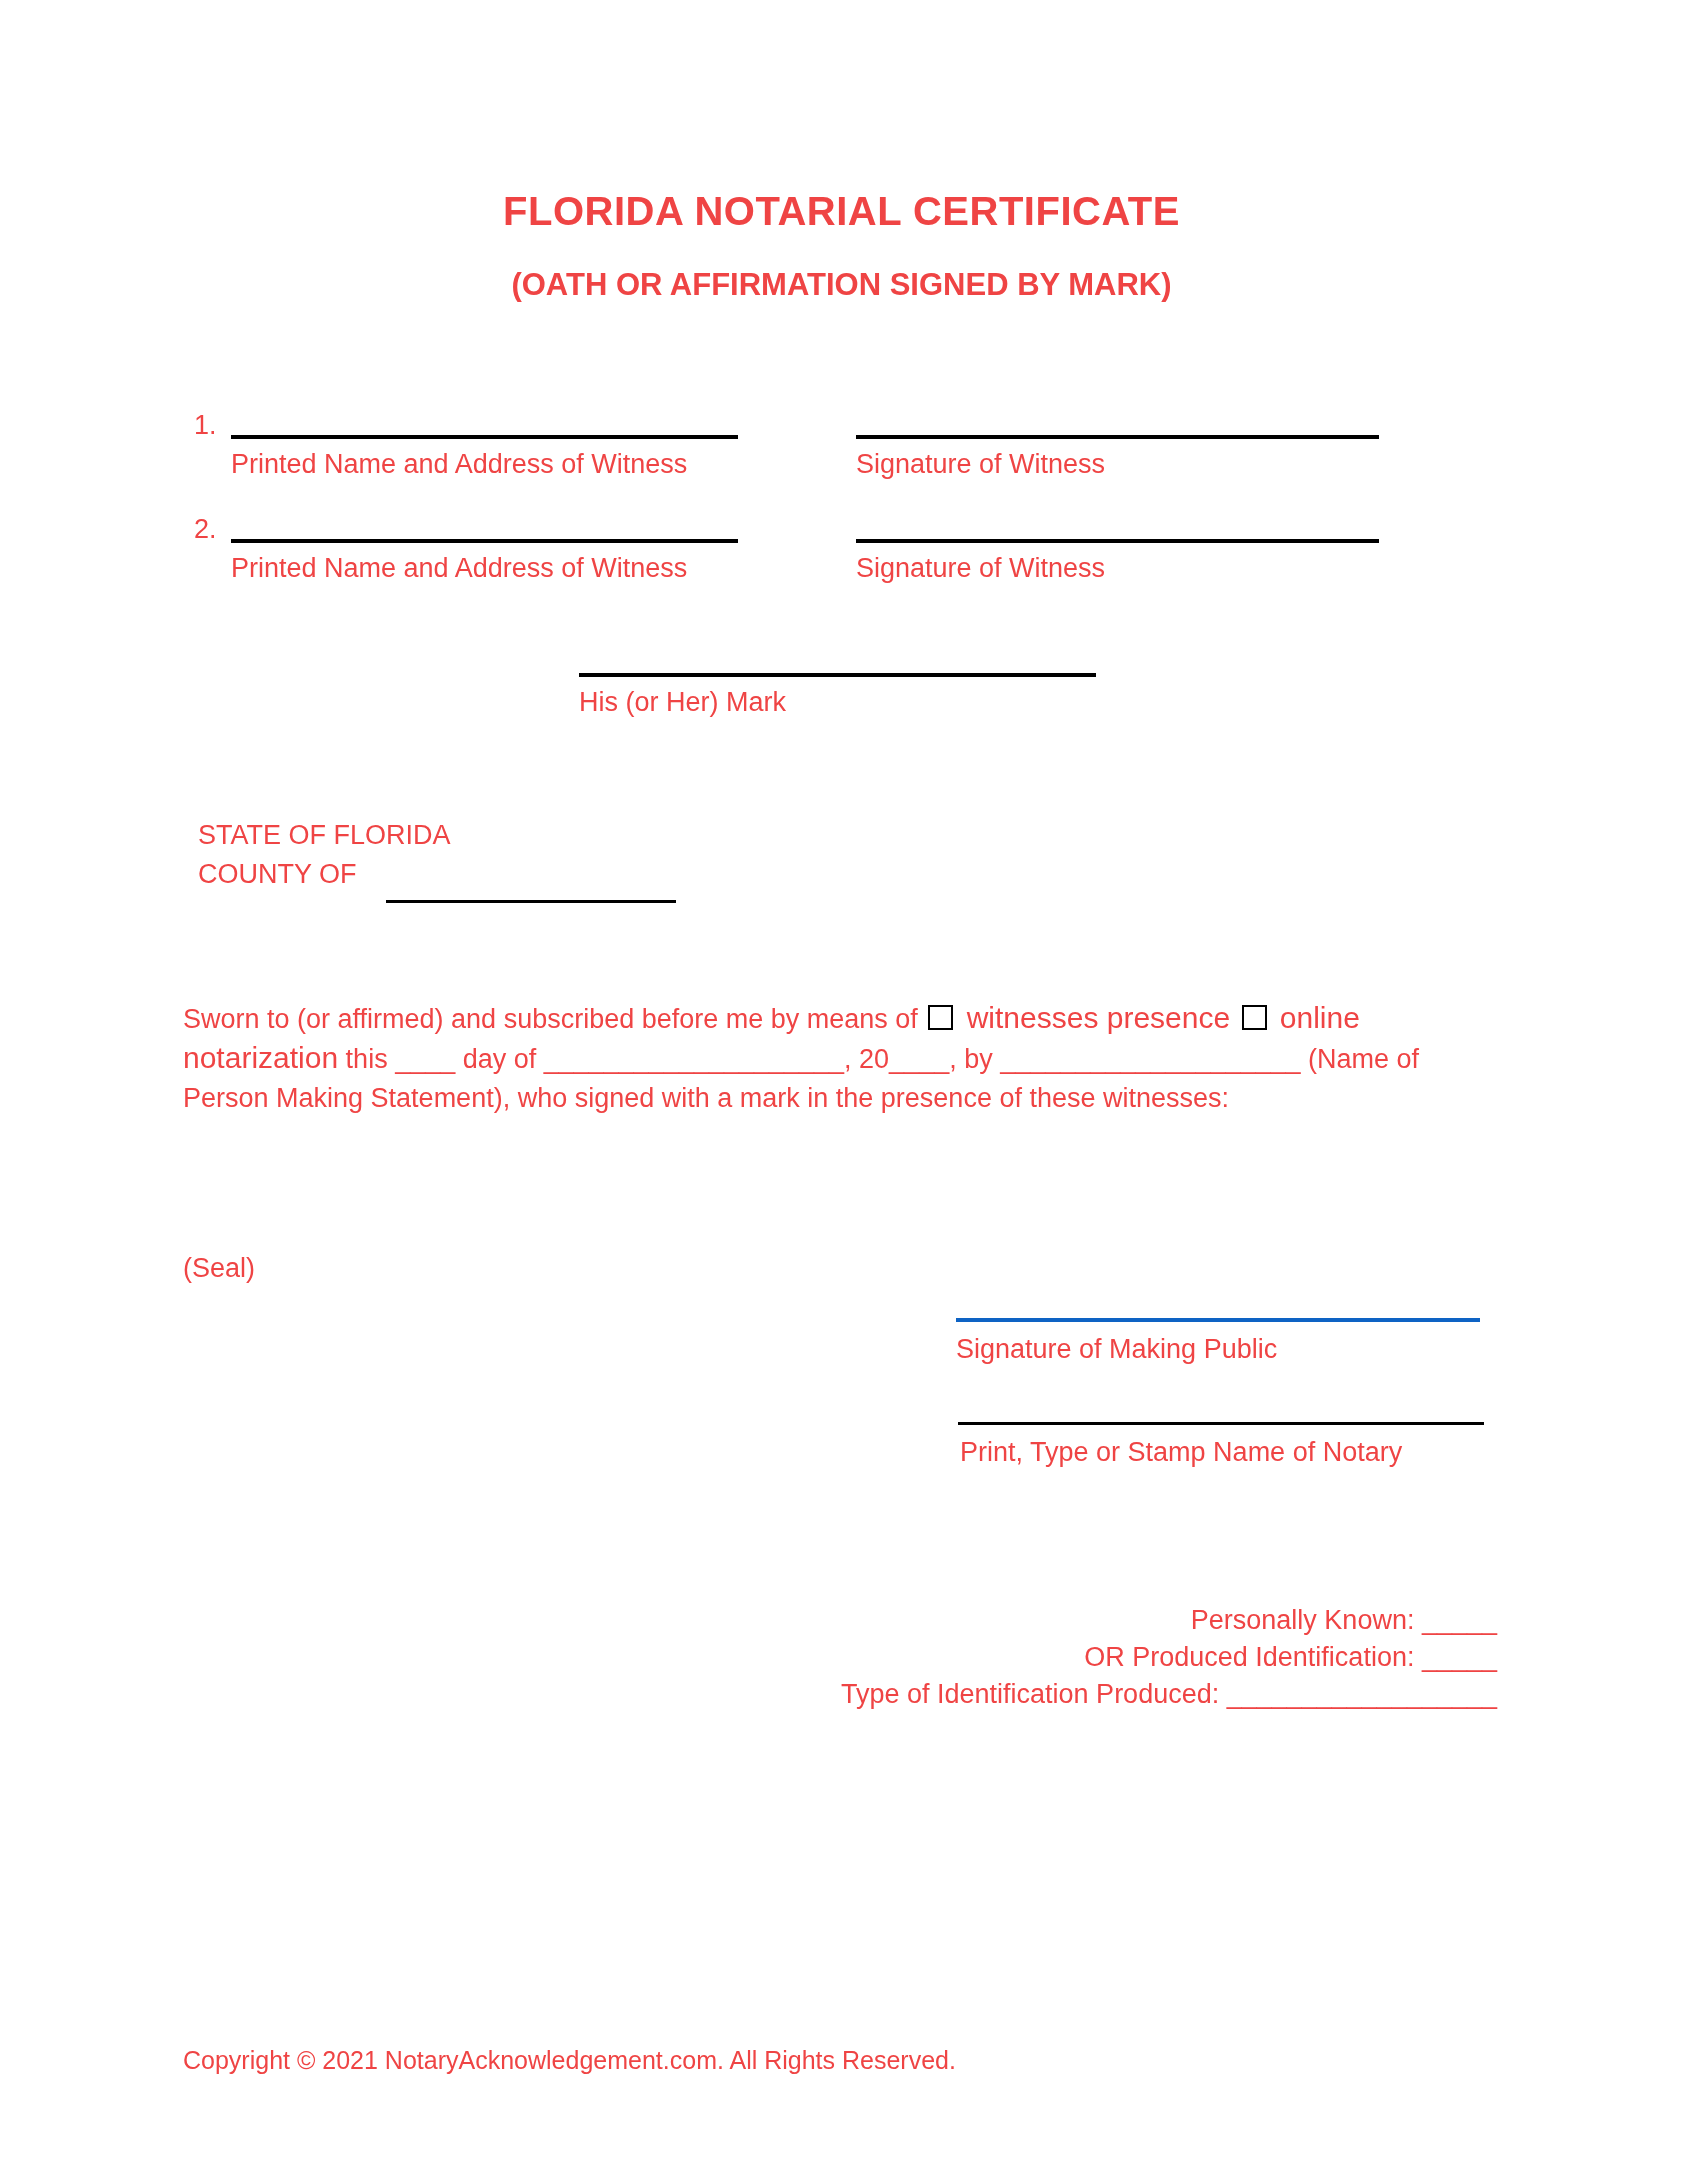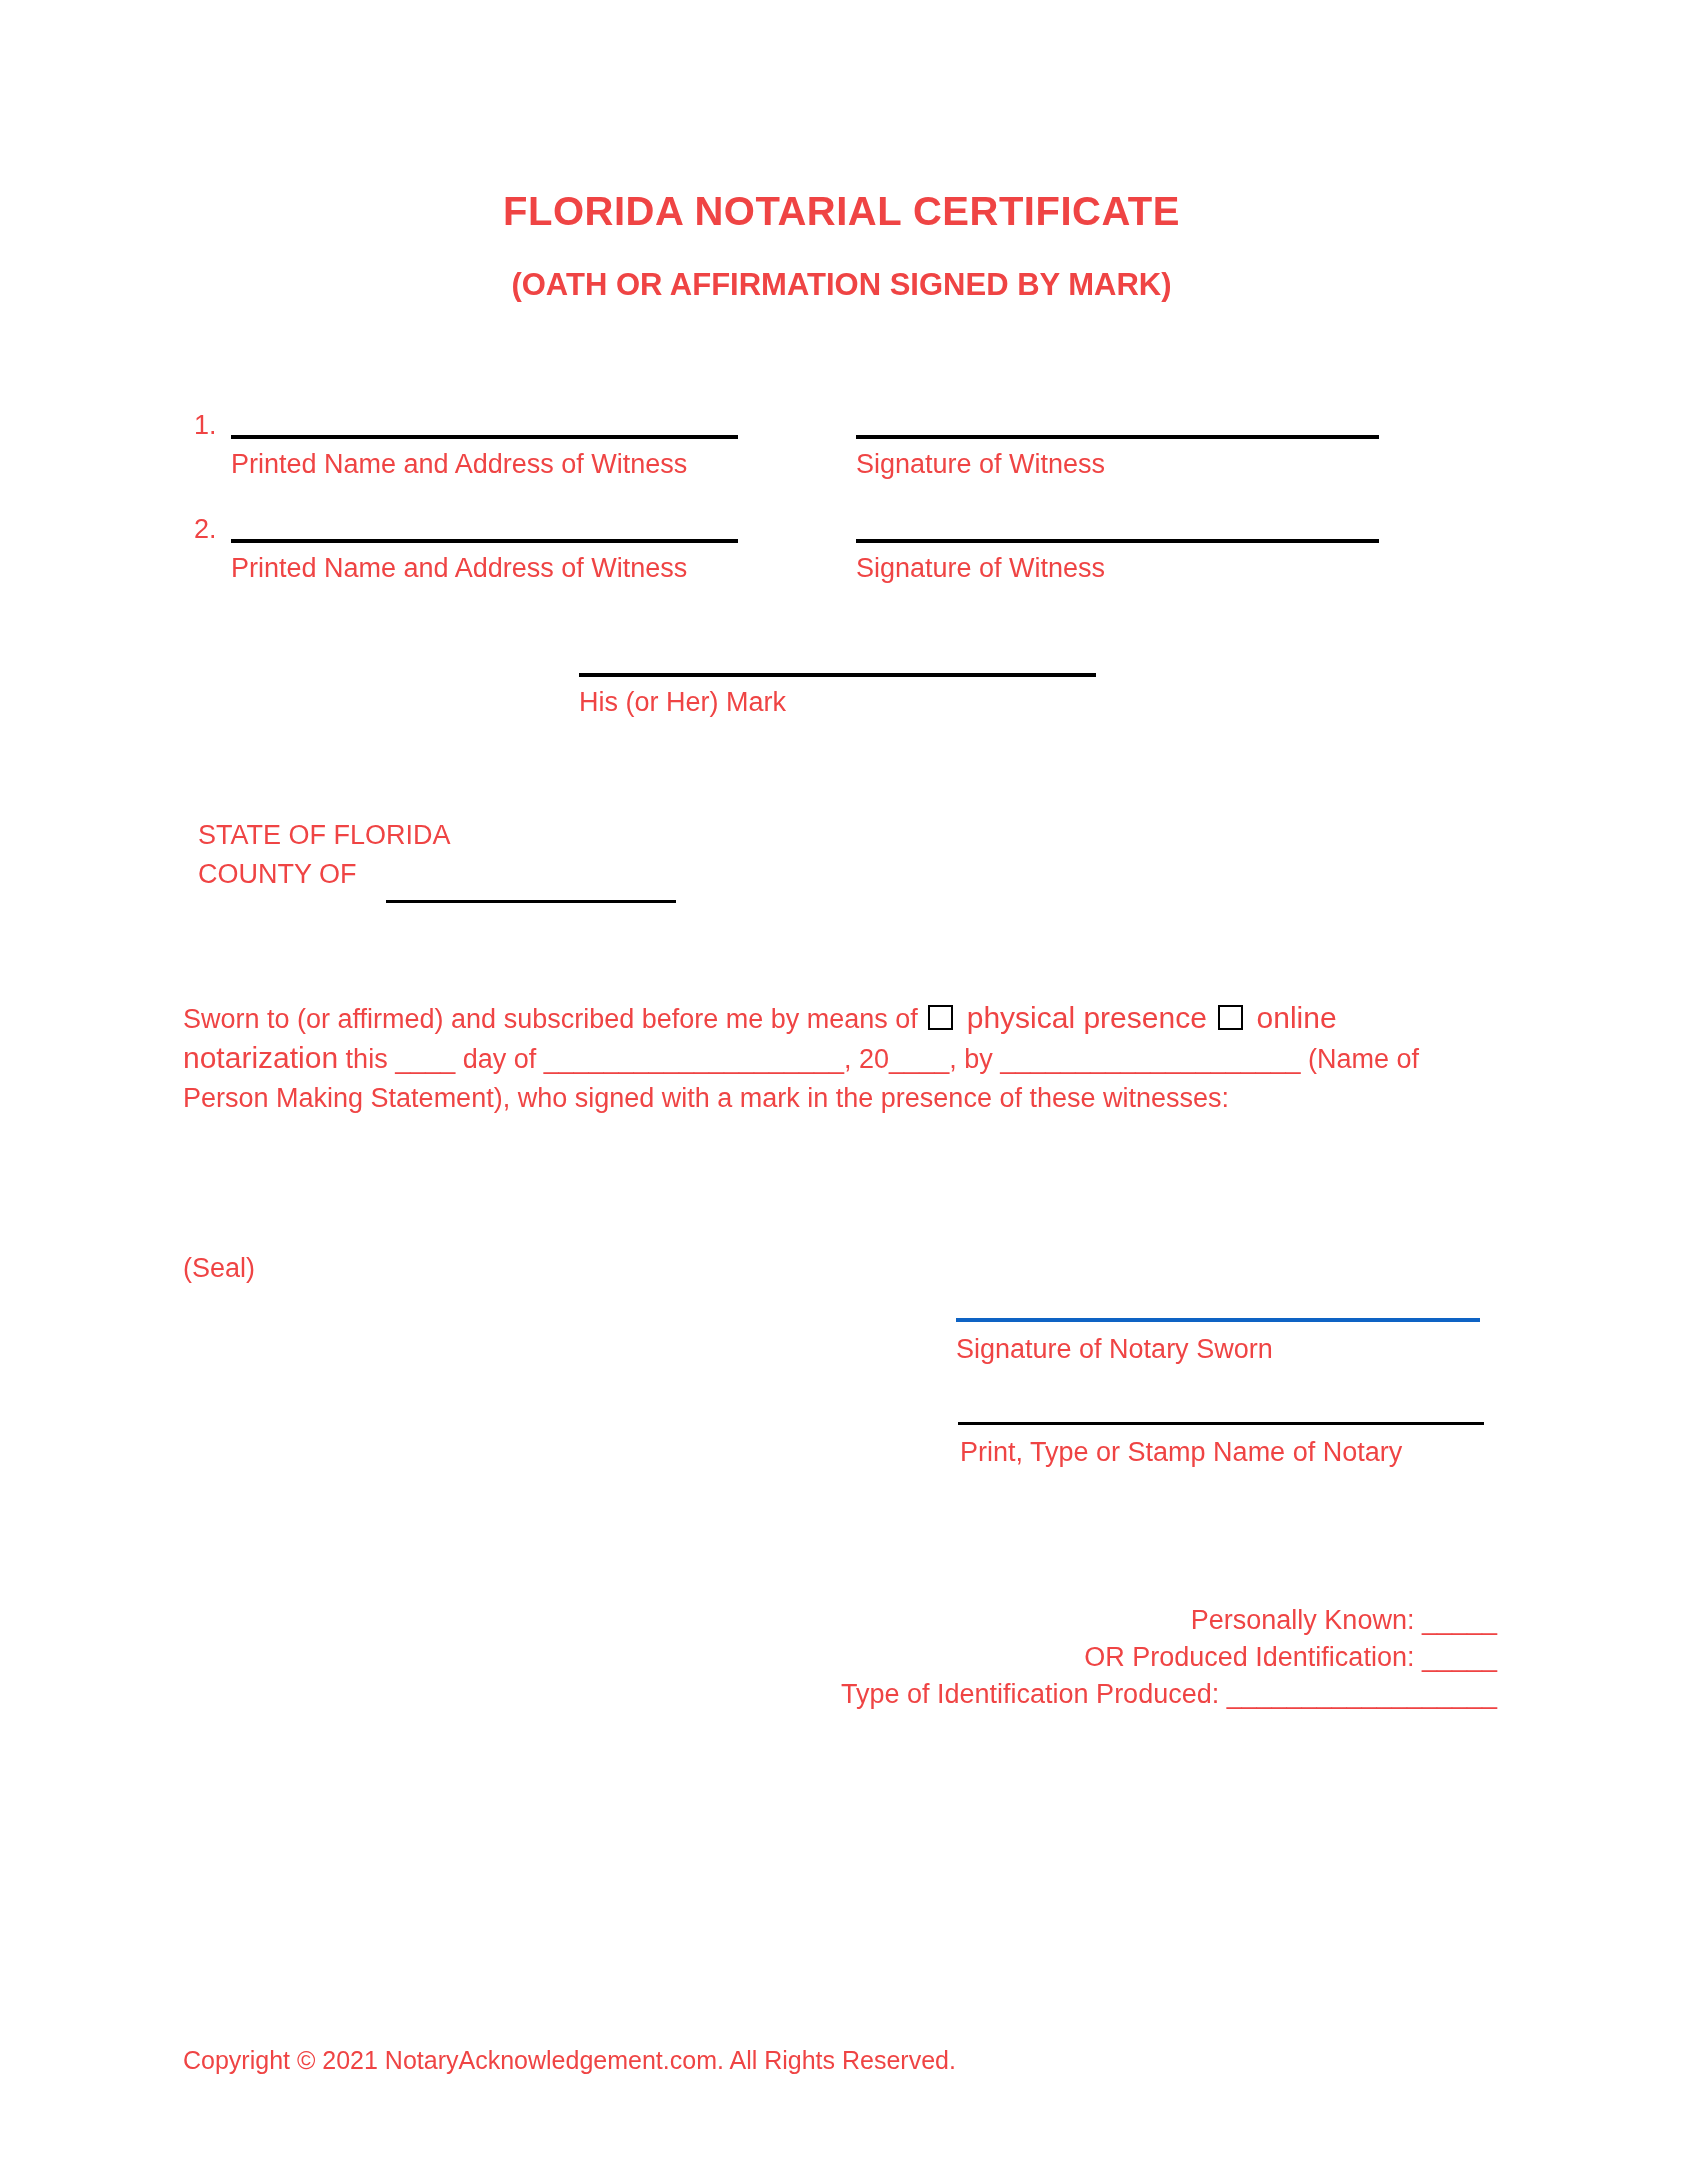--- a/index.html
+++ b/index.html
@@ -96,29 +96,29 @@
   <div class="abs body-text" style="left:856px; top:551px;">Signature of Witness</div>
 
   <div class="abs rule" style="left:579px; top:673px; width:517px;"></div>
   <div class="abs body-text mark-label" style="left:579px; top:685px; width:517px;">His (or Her) Mark</div>
 
   <div class="abs body-text" style="left:198px; top:818px;">STATE OF FLORIDA</div>
   <div class="abs body-text" style="left:198px; top:857px;">COUNTY OF</div>
   <div class="abs rule-thin" style="left:386px; top:900px; width:290px;"></div>
 
   <div class="abs stmt" id="statement">
-      <div class="stmt-line"><span>Sworn to (or affirmed) and subscribed before me by means of </span><span class="cbx"></span><span class="lg"> physical presence </span><span class="cbx"></span><span class="lg"> online</span></div>
+      <div class="stmt-line"><span>Sworn to (or affirmed) and subscribed before me by means of </span><span class="cbx"></span><span class="lg"> witnesses presence </span><span class="cbx"></span><span class="lg"> online</span></div>
       <div class="stmt-line"><span class="lg">notarization</span><span> this ____ day of ____________________, 20____, by ____________________ (Name of</span></div>
       <div class="stmt-line"><span>Person Making Statement), who signed with a mark in the presence of these witnesses:</span></div>
     </div>
 
   <div class="abs body-text" style="left:183px; top:1251px;">(Seal)</div>
 
   <div class="abs rule" style="left: 956px; top: 1318px; width: 524px; background: rgb(14, 99, 196);"></div>
-  <div class="abs body-text" style="left:956px; top:1332px;">Signature of Notary Sworn</div>
+  <div class="abs body-text" style="left:956px; top:1332px;">Signature of Making Public</div>
 
   <div class="abs rule-thin" style="left:958px; top:1422px; width:526px;"></div>
   <div class="abs body-text" style="left:960px; top:1435px;">Print, Type or Stamp Name of Notary</div>
 
   <div class="abs id-block">
     <div class="id-line">Personally Known: _____</div>
     <div class="id-line">OR Produced Identification: _____</div>
     <div class="id-line">Type of Identification Produced: __________________</div>
   </div>
 

